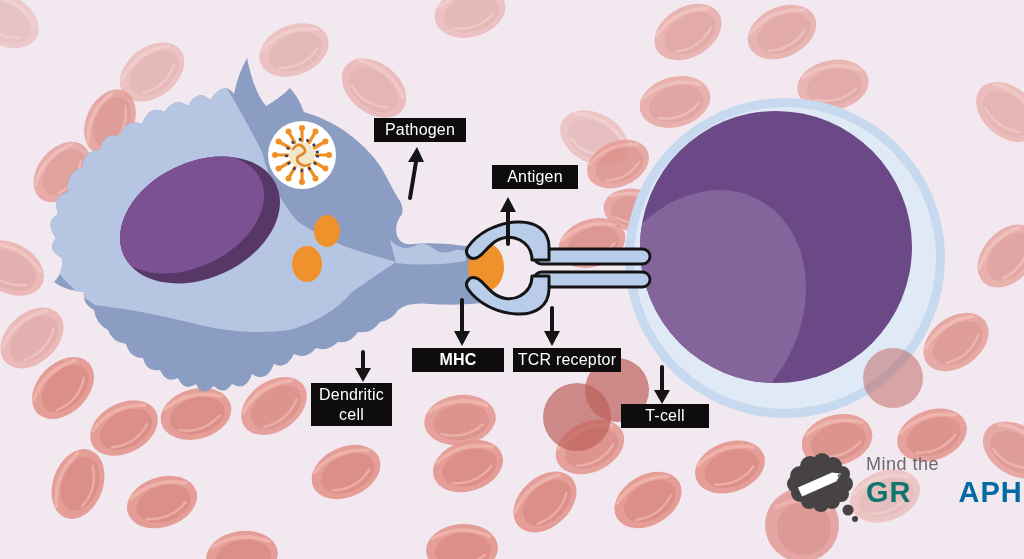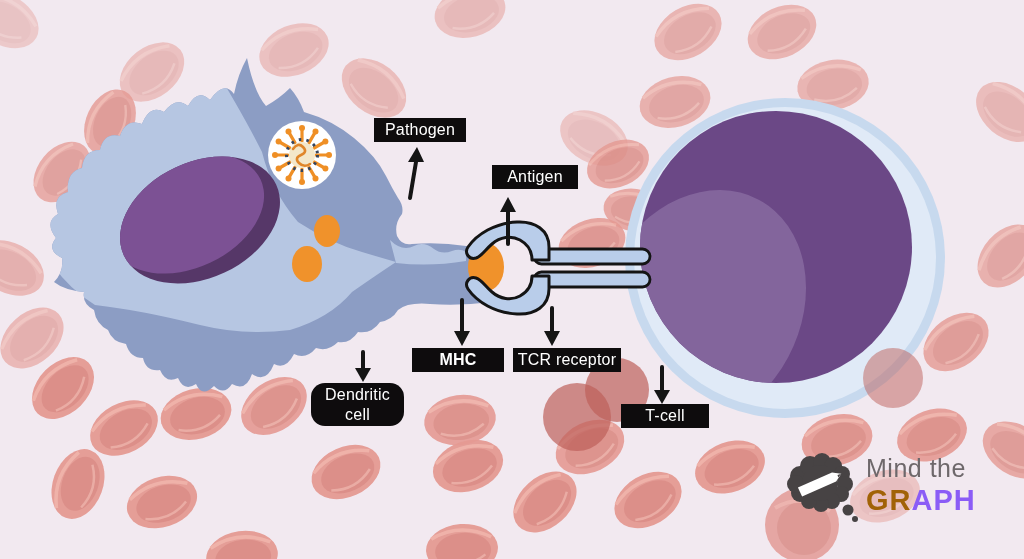--- a/index.html
+++ b/index.html
@@ -14,27 +14,27 @@
     position:absolute;
     background:var(--label_bg,#0e0c0d);
     color:var(--label_text,#ffffff);
     font-size:16px;line-height:1.22;text-align:center;
     padding:2px 3px;box-sizing:border-box;
     letter-spacing:0.2px;
   }
   #logo{position:absolute;left:786px;top:448px;width:230px;height:90px;}
   #logo .logo-text{position:absolute;left:80px;top:6px;white-space:nowrap;}
   #logo .logo-line1{
-    font-size:25px;color:#6e686b;font-weight:400;display:block;letter-spacing:0.5px;
+    font-size:18px;color:#6e686b;font-weight:400;display:block;letter-spacing:0.5px;
   }
   #logo .logo-line2{
     font-size:29px;font-weight:bold;display:block;letter-spacing:1px;margin-top:1px;
   }
-  #logo .gr{color:#a16207;}
-  #logo .aph{color:#8b5cf6;}
+  #logo .gr{color:#0f766e;}
+  #logo .aph{color:#0369a1;margin-left:47px;}
 </style>
 </head>
 <body>
 
 <div id="stage">
 
 <svg width="1024" height="559" viewBox="0 0 1024 559" xmlns="http://www.w3.org/2000/svg">
   <defs>
     <g id="rbc">
       <ellipse rx="36" ry="25" fill="#e59a93"></ellipse>
@@ -206,21 +206,21 @@
       <line x1="662" y1="367" x2="662" y2="391"></line>
       <polygon points="662,404 654,390 670,390" stroke="none"></polygon>
     </g>
   </g>
 </svg>
 
 <div class="diagram-label" style="left:374px;top:118px;width:92px;">Pathogen</div>
 <div class="diagram-label" style="left:466px;top:165px;width:86px;margin-left:26px;">Antigen</div>
 <div class="diagram-label" style="left:412px;top:348px;width:92px;font-weight:bold;">MHC</div>
 <div class="diagram-label" style="left:513px;top:348px;width:108px;">TCR receptor</div>
-<div class="diagram-label" style="left:311px;top:383px;width:93px;border-radius:14px;">Dendritic cell</div>
+<div class="diagram-label" style="left:311px;top:383px;width:81px;">Dendritic cell</div>
 <div class="diagram-label" style="left:621px;top:404px;width:88px;">T-cell</div>
 
 <div id="logo">
   <svg width="75" height="78" viewBox="0 0 75 78">
     <g fill="#474344">
       <circle cx="14" cy="28" r="10"></circle>
           <circle cx="24" cy="18" r="10"></circle>
       <circle cx="36" cy="14" r="9"></circle>
           <circle cx="47" cy="18" r="9"></circle>
       <circle cx="56" cy="26" r="8"></circle>

